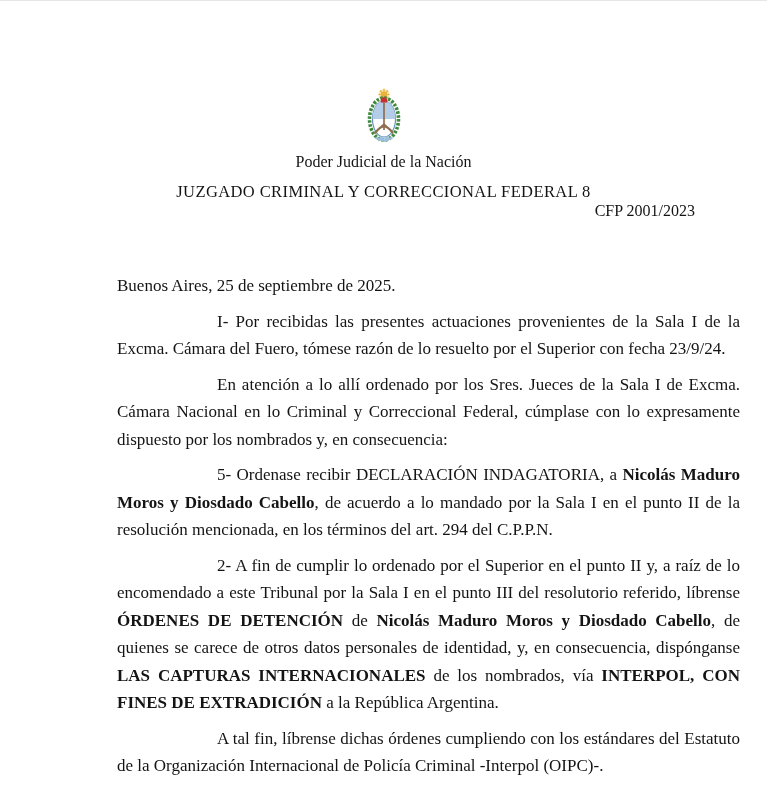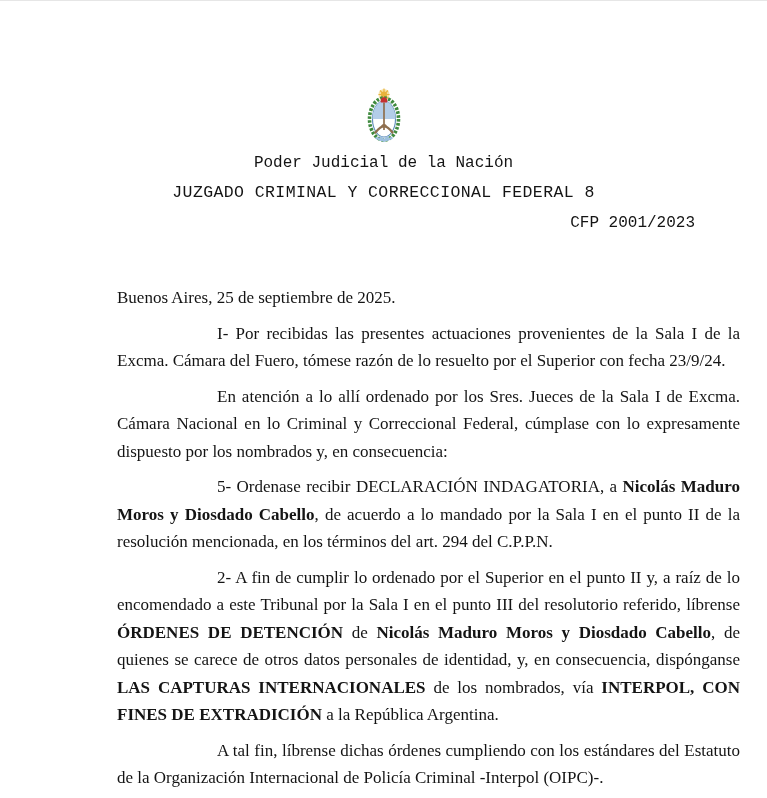--- a/index.html
+++ b/index.html
@@ -10,39 +10,38 @@
   .page {
     position: relative;
     width: 767px;
     height: 798px;
     background: #ffffff;
     overflow: hidden;
     border-top: 1px solid #e6e6e6;
     color: #111111;
     font-family: "Liberation Serif", "DejaVu Serif", serif;
   }
-  header { text-align: center; padding-top: 86px; font-family: Liberation Mono, monospace; }
+  header { text-align: center; padding-top: 86px; }
   .emblem { display: inline-block; line-height: 0; }
   .emblem svg { width: 40px; height: 58px; }
   .org {
     font-size: 16px;
     margin-top: 4px;
     color: #141414;
   }
   .court {
     font-size: 16.5px;
     margin-top: 11px;
     letter-spacing: 0.4px;
     color: #141414;
   }
   .case {
     font-size: 16px;
     text-align: right;
     padding-right: 72px;
-    margin-top: 12px;
     color: #141414;
   }
   main {
     margin: 52px 27px 0 117px;
     font-size: 17px;
     line-height: 27.5px;
     text-align: justify;
     text-justify: inter-word;
     color: #141414;
   }

